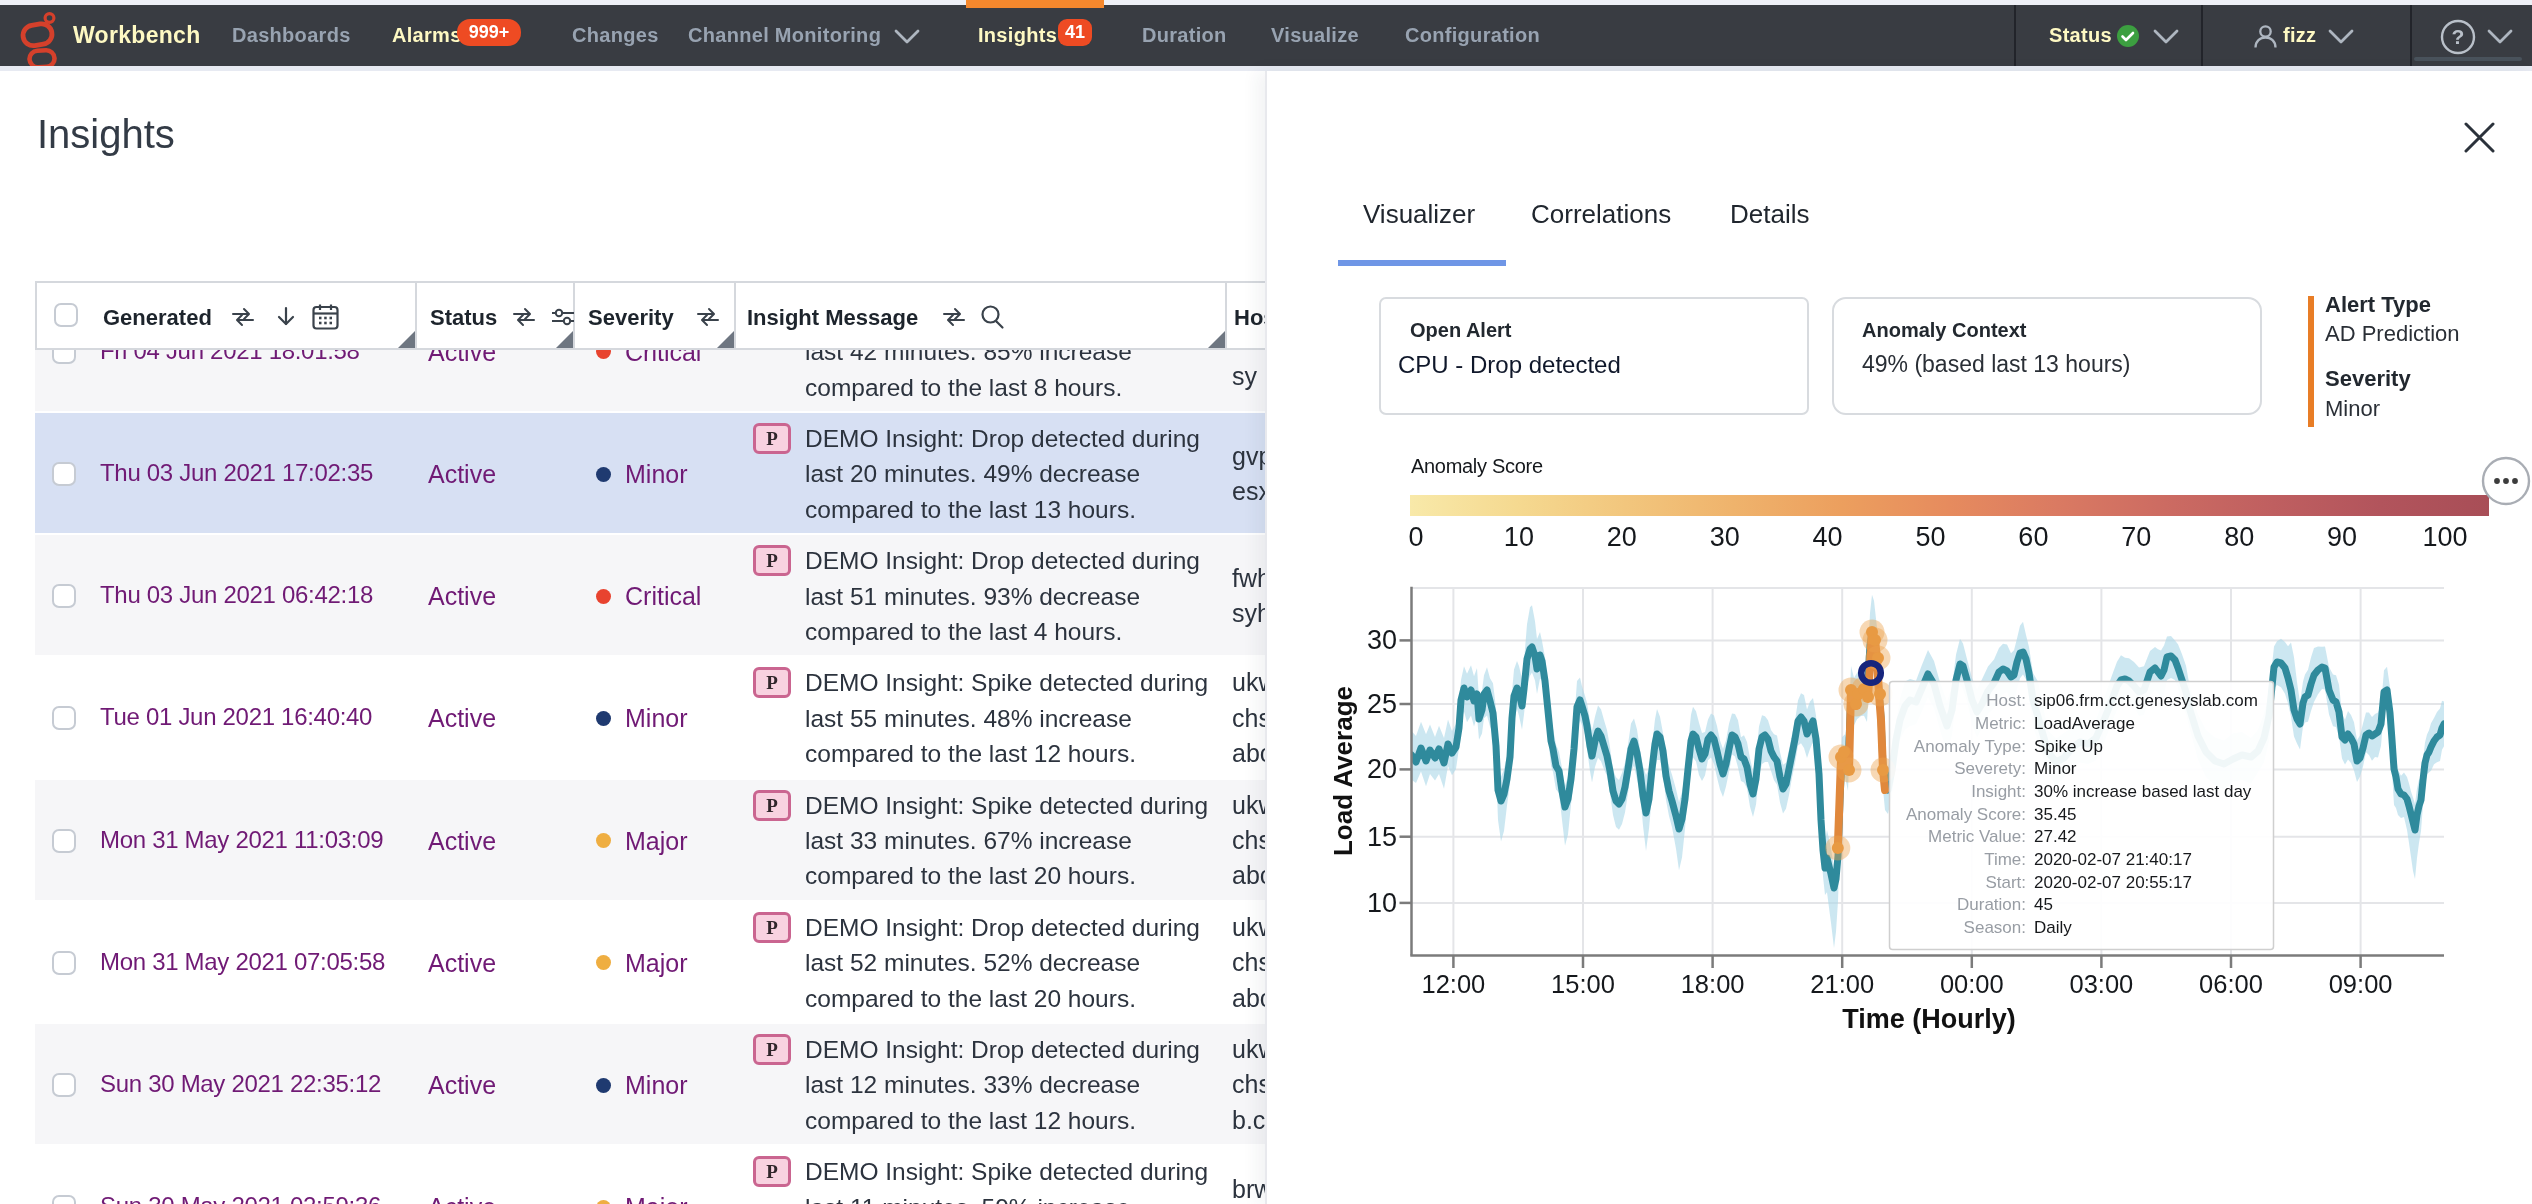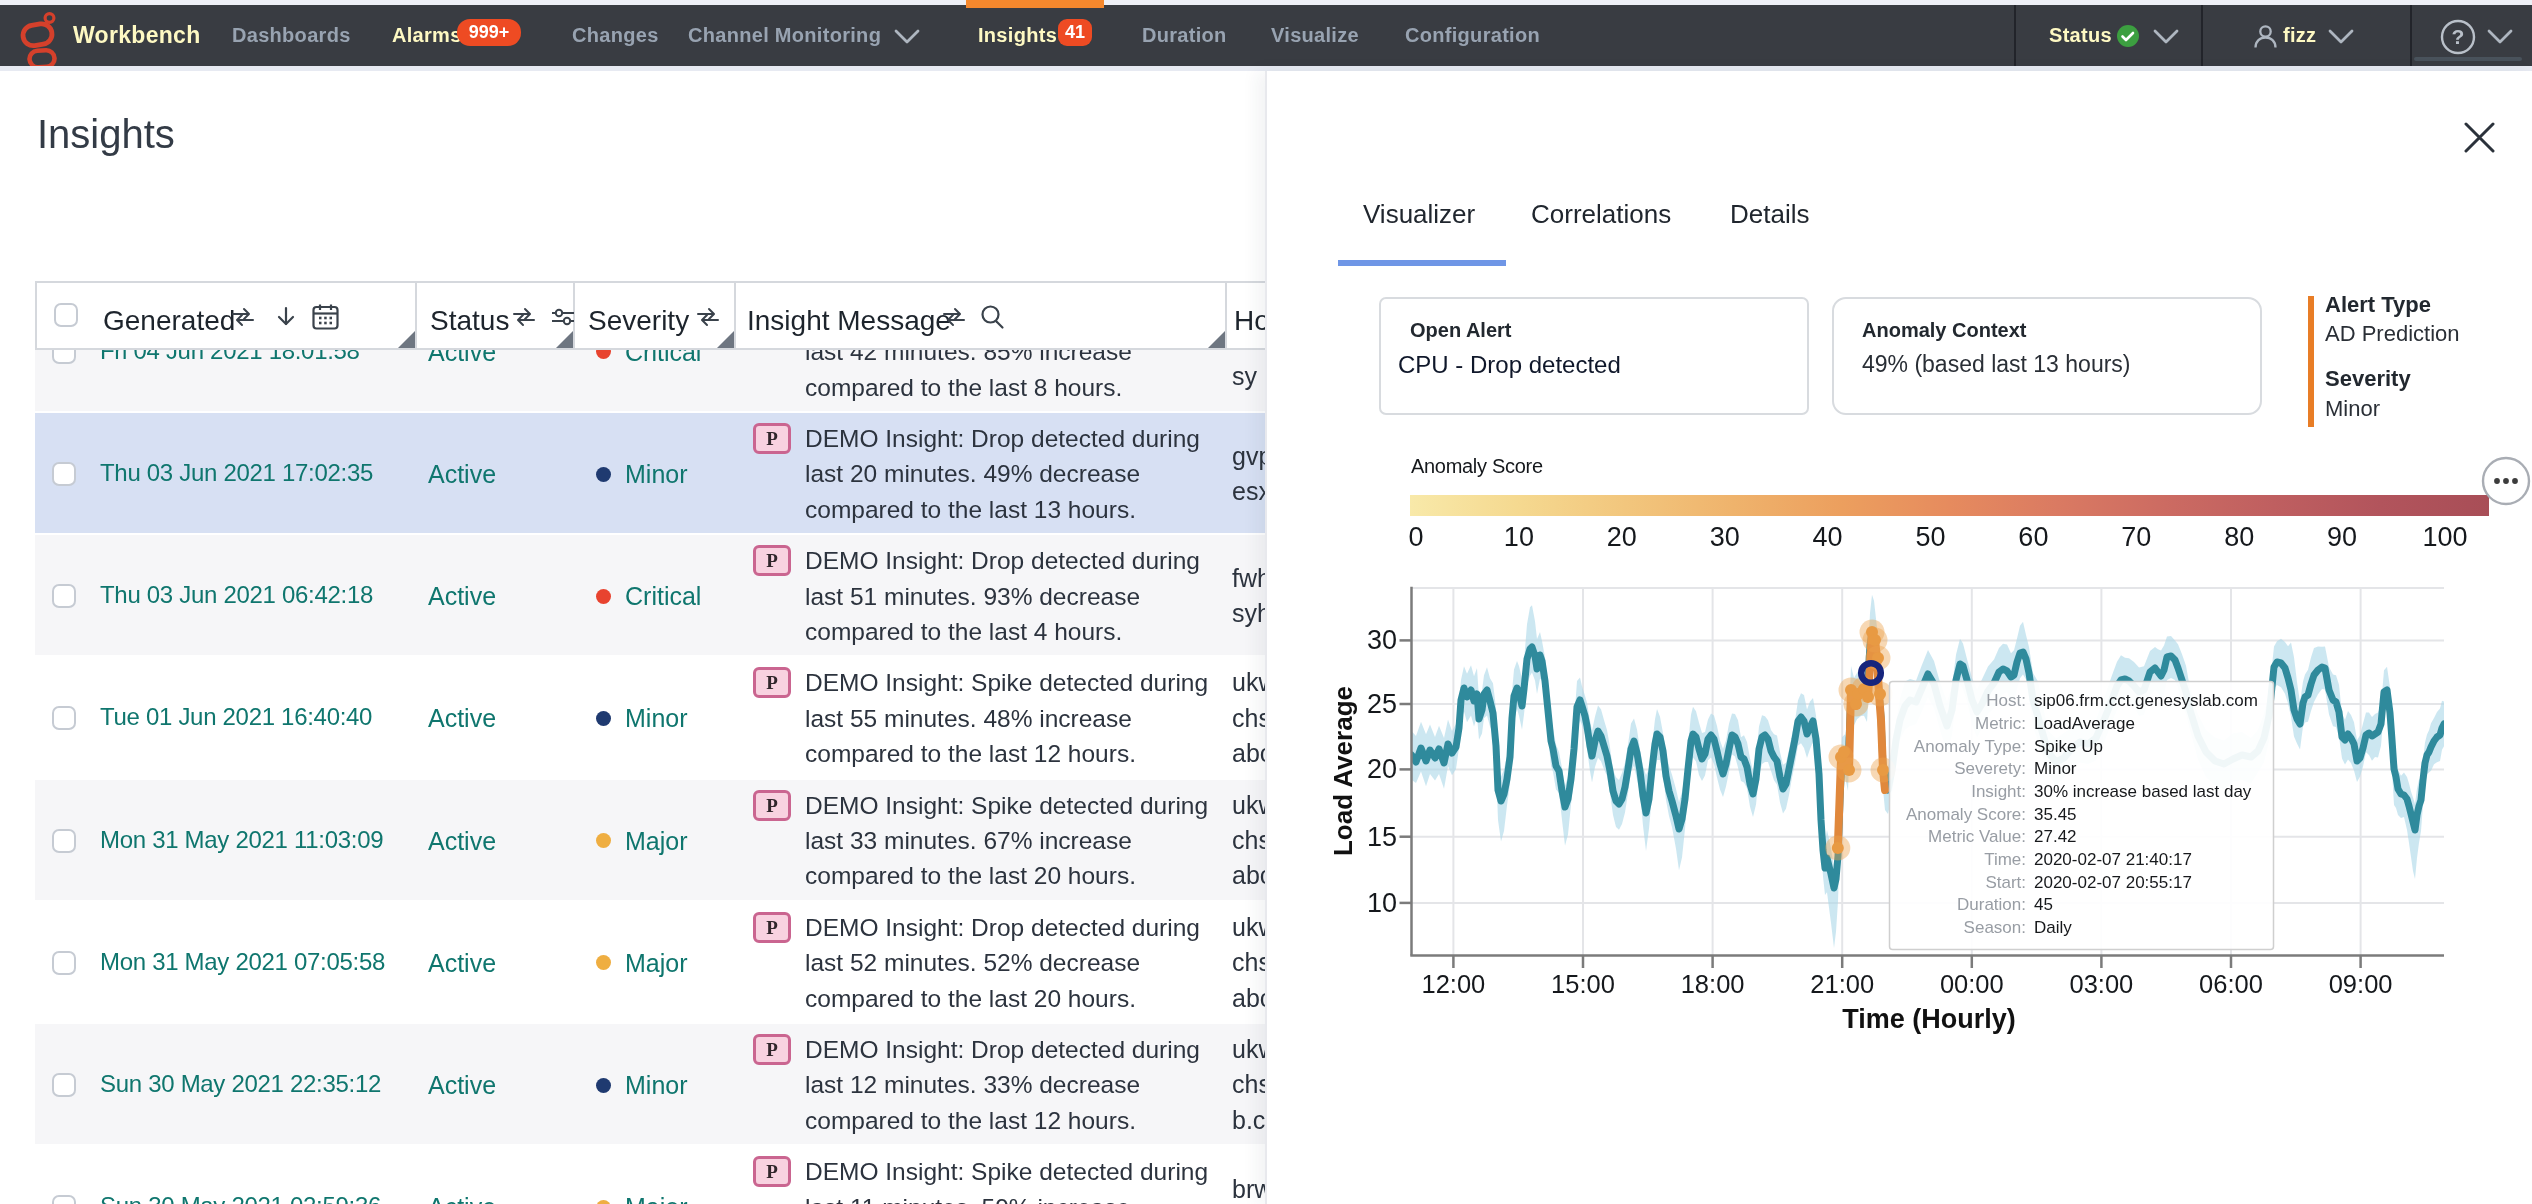--- a/index.html
+++ b/index.html
@@ -6,28 +6,28 @@
 font-family:"Liberation Sans",sans-serif;-webkit-font-smoothing:antialiased}
 .abs{position:absolute}
 .nav{position:absolute;left:0;top:5px;width:2532px;height:61px;background:#393c42}
 .navtxt{position:absolute;top:0;height:61px;line-height:61px;font-weight:bold;font-size:20px;color:#98a3b1;letter-spacing:.3px}
 .navwhite{color:#fef9c3}
 .badge{position:absolute;top:14px;height:27px;border-radius:9px;background:#ee4b23;color:#fff;
 font-weight:bold;font-size:18px;text-align:center;line-height:27px}
 .sep{position:absolute;top:0;width:2px;height:61px;background:#22242a}
 .row{position:absolute;left:35px;width:1490px;height:120px}
 .cbx{position:absolute;left:17px;width:24px;height:24px;border:2px solid #c6cbd3;border-radius:7px;background:#fff}
-.cell{position:absolute;color:#0f766e}
+.cell{position:absolute;color:#701a75}
 .dot{position:absolute;width:15px;height:15px;border-radius:50%}
 .pbadge{position:absolute;left:718px;width:38px;height:31px;border:3px solid #ca6590;border-radius:6px;
 background:#f8d2e0;color:#30262b;font-family:"Liberation Serif",serif;font-weight:bold;font-size:19px;
 text-align:center;line-height:25px}
 .msg{position:absolute;left:770px;width:420px;font-size:24.5px;line-height:35.4px;color:#2c333e}
 .host{position:absolute;left:1197px;width:120px;font-size:25px;line-height:35.4px;color:#2c333e}
-.hdrcell{font-weight:normal;font-size:28px;color:#1d242c}
+.hdrcell{font-weight:bold;font-size:22px;color:#1d242c}
 .tri{position:absolute;width:0;height:0;border-style:solid;border-width:0 0 17px 17px;border-color:transparent transparent #6e7681 transparent}
 
 </style></head><body>
 <div class="abs" style="left:0;top:0;width:2532px;height:5px;background:#eef0f6"></div>
 <div class="nav">
 <svg style="position:absolute;left:18px;top:2px" width="40" height="62" viewBox="0 0 40 62">
 <g fill="none" stroke="#d5402b">
         <circle cx="31.5" cy="11" r="4.4" stroke-width="3.2"></circle>
 <rect x="5" y="17.5" width="29" height="20.5" rx="10.2" stroke-width="4.8" transform="rotate(-9 19.5 27.7)"></rect>
 <rect x="11.5" y="43.5" width="25" height="16.5" rx="8.2" stroke-width="4.6" transform="rotate(-3 24 51.7)"></rect>

